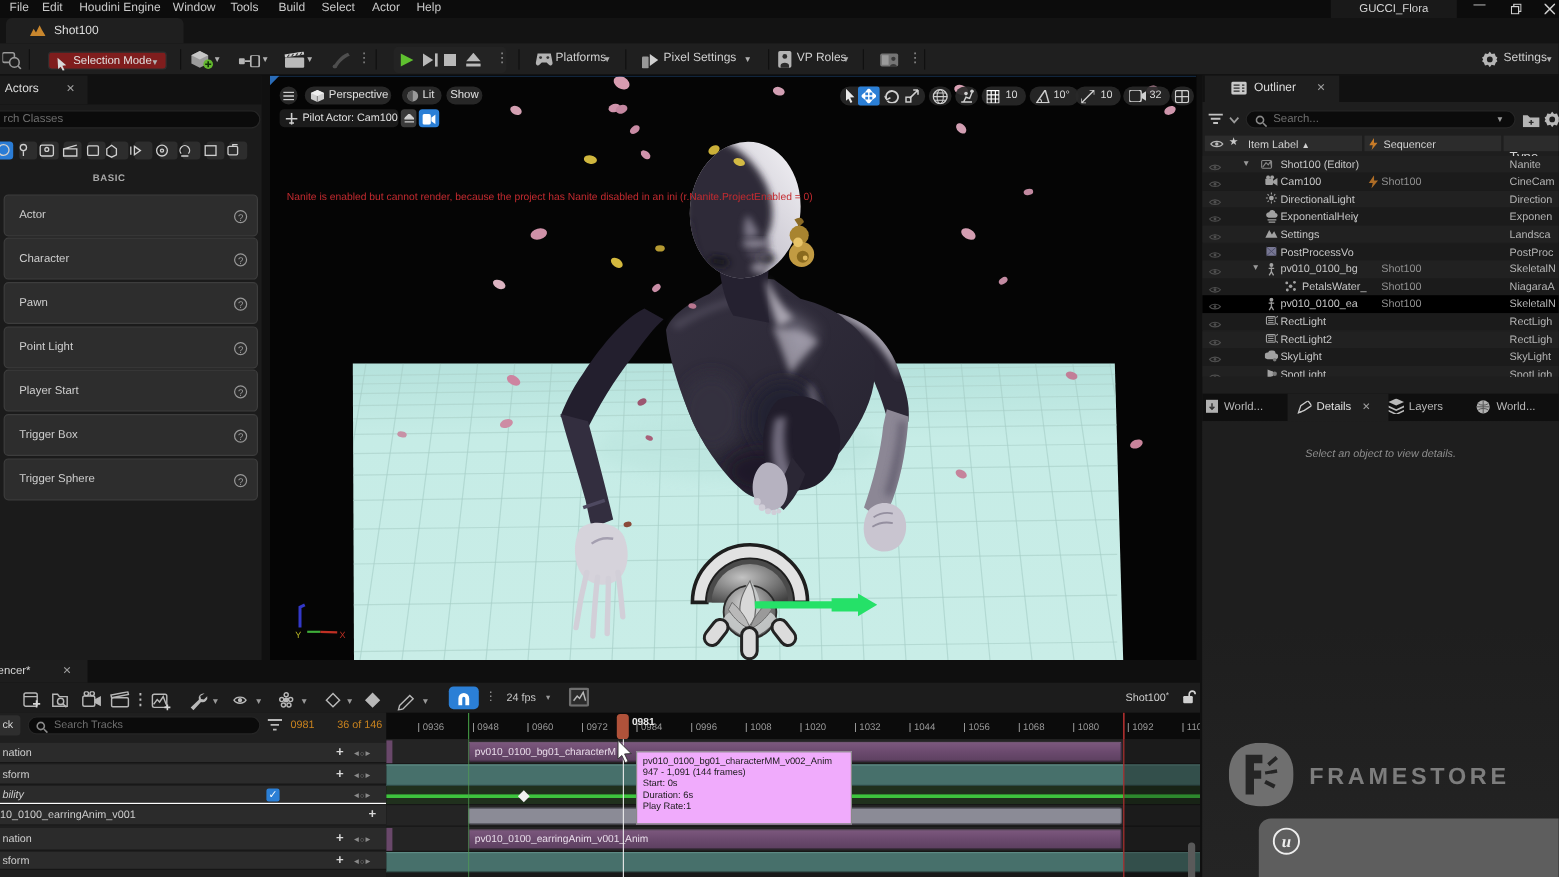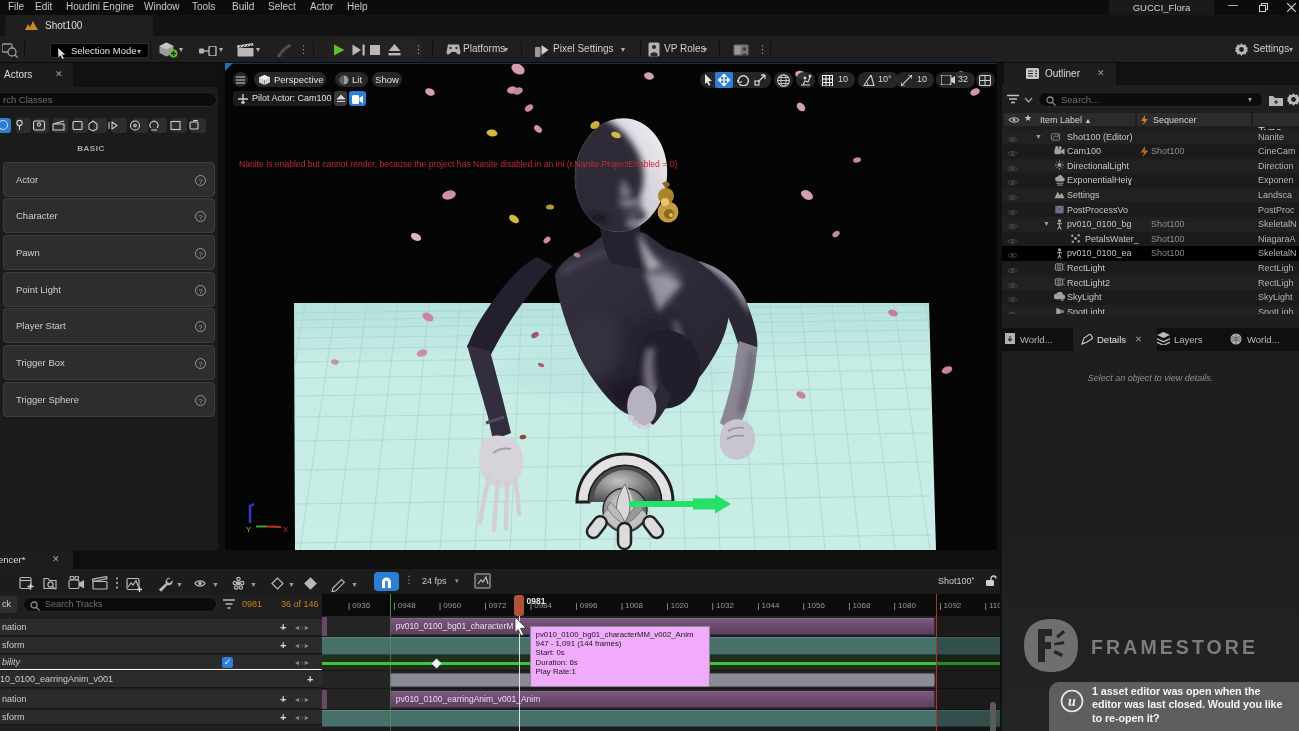--- a/index.html
+++ b/index.html
@@ -9,21 +9,21 @@
 #titlebar .menu{position:absolute;top:1px;font-size:10px;color:#c9c9c9}
 #gucci{position:absolute;left:1109px;top:0;width:105px;height:15px;background:#191919;color:#d6d6d6;font-size:9.5px;text-align:center;line-height:15px}
 .winbtn{position:absolute;top:0;color:#cfcfcf;font-size:10px;line-height:14px}
 
 #tabrow{position:absolute;left:0;top:15px;width:1299px;height:21px;background:#131313}
 #shottab{position:absolute;left:5px;top:0;width:148px;height:21px;background:#1f1f1f;border-radius:5px 5px 0 0;color:#dfdfdf;font-size:10px;line-height:21px}
 
 #toolbar{position:absolute;left:0;top:36px;width:1299px;height:27px;background:#1f1f1f;border-bottom:1px solid #0a0a0a}
 .tbtxt{position:absolute;top:7px;font-size:10px;color:#cfcfcf}
 .dd{color:#b0b0b0;font-size:8px}
-#selmode{position:absolute;left:50px;top:7px;width:99px;height:15px;background:#000000;border:1px solid #2e2e2e;border-radius:3px;color:#e2e2e2;font-size:9.5px;line-height:14px}
+#selmode{position:absolute;left:40px;top:7px;width:99px;height:15px;background:#7f1d1d;border:1px solid #2e2e2e;border-radius:3px;color:#e2e2e2;font-size:9.5px;line-height:14px}
 
 #leftpanel{position:absolute;left:0;top:63px;width:218px;height:487px;background:#1b1b1b}
 #lp-tabstrip{position:absolute;left:0;top:0;width:218px;height:24px;background:#111111}
 #lp-tab{position:absolute;left:0;top:0;width:73px;height:24px;background:#1b1b1b;color:#dcdcdc;font-size:10px}
 #lp-search{position:absolute;left:-10px;top:29px;width:227px;height:15px;border-radius:8px;background:#0b0b0b;border:1px solid #272727;color:#6f6f6f;font-size:9.5px;line-height:14px;padding-left:12px}
 .lp-ic{position:absolute;top:55px;width:15px;height:15px;background:#2d2d2d;border-radius:3px}
 #lp-basic{position:absolute;left:0;top:81px;width:182px;text-align:center;font-size:8px;font-weight:bold;color:#a9a9a9;letter-spacing:.5px}
 .lp-row{position:absolute;left:3px;width:212px;height:35px;background:#2d2d2d;border:1px solid #3d3d3d;border-radius:4px;color:#cecece;font-size:9.5px}
 .lp-row span{position:absolute;left:12px;top:11px}
 .qm{position:absolute;right:8px;top:12px;width:11px;height:11px;border:1px solid #989898;border-radius:50%;color:#989898;font-size:8px;text-align:center;line-height:11px}
@@ -1041,14 +1041,13 @@
     <path d="M30,24 l10,-2 l0.5,3 l-10,1.5 Z M31,31 l8,4 l-1.5,3 l-8,-4 Z M32,17 l7,-6 l2,2.5 l-7,6 Z" fill="#262626"></path>
   </svg>
 </div>
 <div id="fstext">FRAMESTORE</div>
 
 <div id="toast">
   <svg class="abs" style="left:11px;top:7px" width="24" height="24" viewBox="0 0 24 24">
     <circle cx="12" cy="12" r="10.5" fill="none" stroke="#ededed" stroke-width="1.6"></circle>
     <text x="12" y="16.5" text-anchor="middle" font-family="Liberation Serif" font-style="italic" font-weight="bold" font-size="14" fill="#ededed">u</text>
   </svg>
-  <div class="txt">1 asset editor was open when the<br>editor was last closed. Would you like<br>to re-open it?</div>
 </div>
 </div>
 </body></html>

